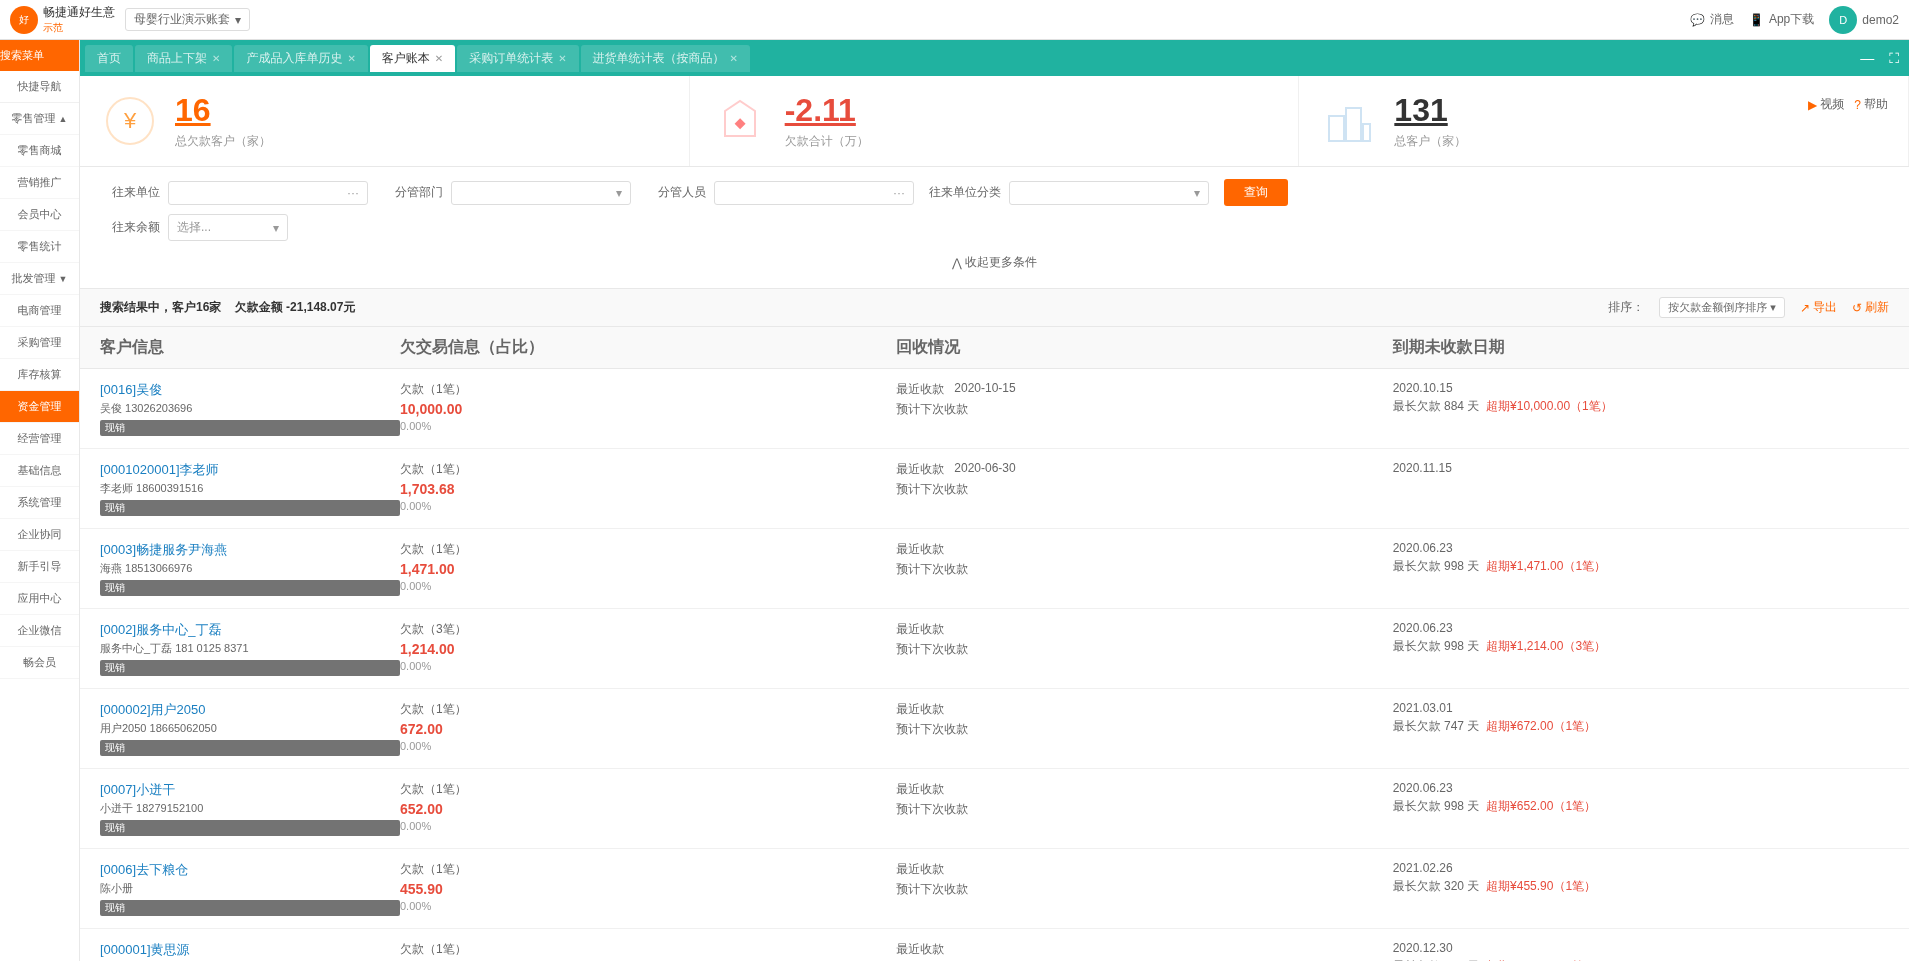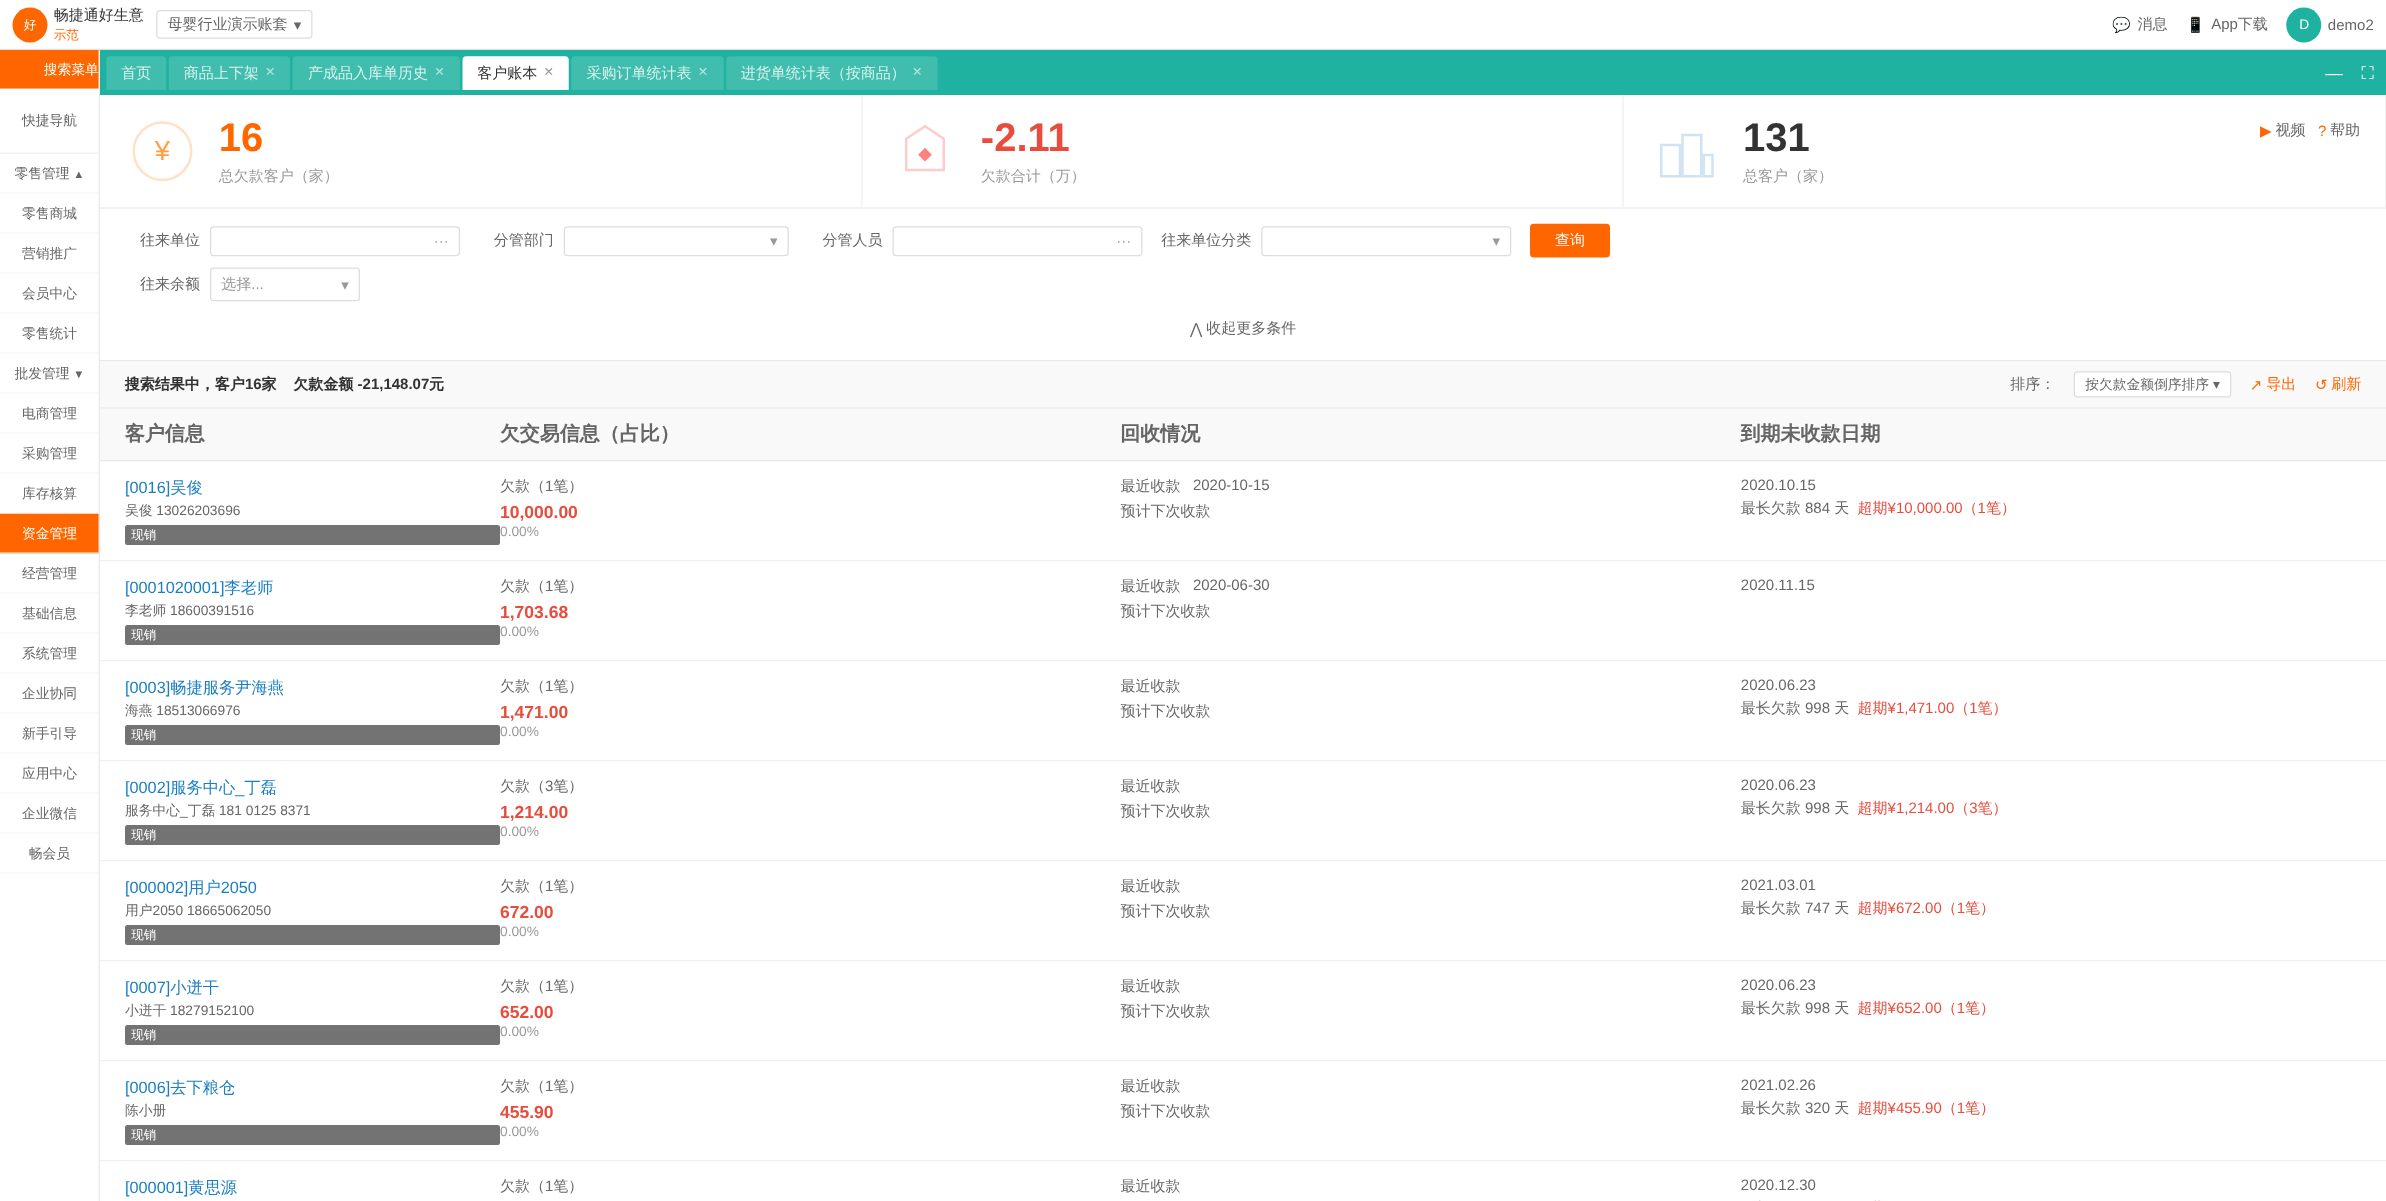--- a/index.html
+++ b/index.html
@@ -13,21 +13,21 @@
     .logo-text { font-size: 12px; color: #333; }
     .store-selector { display: flex; align-items: center; gap: 5px; font-size: 12px; color: #666; cursor: pointer; border: 1px solid #ddd; padding: 2px 8px; border-radius: 3px; }
     .top-bar-right { display: flex; align-items: center; gap: 15px; font-size: 12px; color: #666; }
     .top-bar-right .avatar { width: 28px; height: 28px; background: #ccc; border-radius: 50%; display: flex; align-items: center; justify-content: center; color: white; font-size: 11px; overflow: hidden; }
     
     
     .layout { display: flex; height: calc(100vh - 40px); }
     
     
     .sidebar { width: 80px; background: #fff; border-right: 1px solid #e8e8e8; display: flex; flex-direction: column; flex-shrink: 0; overflow-y: auto; }
-    .sidebar-search { background: #ff6600; color: white; text-align: right; padding: 8px 0; font-size: 11px; cursor: pointer; }
+    .sidebar-search { background: #ff6600; color: white; text-align: left; padding: 8px 0; font-size: 11px; cursor: pointer; }
     .sidebar-item { padding: 8px 5px; text-align: center; font-size: 11px; color: #666; cursor: pointer; border-bottom: 1px solid #f5f5f5; }
     .sidebar-item.active { background: #ff6600; color: white; }
     .sidebar-item.has-arrow { display: flex; align-items: center; justify-content: center; gap: 3px; }
     .sidebar-quick { font-size: 11px; color: #ff6600; text-align: center; padding: 6px 0; cursor: pointer; background: #fff; }
     
     
     .main { flex: 1; display: flex; flex-direction: column; overflow: hidden; }
     
     
     .tab-bar { display: flex; align-items: center; background: #20b2a0; height: 36px; padding: 0 5px; gap: 2px; flex-shrink: 0; }
@@ -39,21 +39,21 @@
     .tab-action-btn { color: white; cursor: pointer; font-size: 14px; padding: 2px 5px; }
     
     
     .content { flex: 1; overflow-y: auto; background: #f5f5f5; }
     
     
     .stats-row { display: flex; background: white; border-bottom: 1px solid #e8e8e8; }
     .stat-card { flex: 1; display: flex; align-items: center; padding: 15px 20px; gap: 15px; border-right: 1px solid #f0f0f0; }
     .stat-icon { width: 60px; height: 60px; display: flex; align-items: center; justify-content: center; }
     .stat-icon svg { width: 50px; height: 50px; }
-    .stat-content .stat-value { font-size: 32px; font-weight: bold; }
+    .stat-content .stat-value { font-size: 32px; font-weight: bold; text-decoration: underline; }
     .stat-content .stat-value.red { color: #e74c3c; }
     .stat-content .stat-value.green { color: #ff6600; }
     .stat-content .stat-label { font-size: 12px; color: #999; margin-top: 4px; }
     .stat-card-actions { margin-left: auto; display: flex; gap: 10px; font-size: 12px; color: #666; align-self: flex-start; padding-top: 5px; }
     
     
     .filter-area { background: white; padding: 12px 20px; border-bottom: 1px solid #e8e8e8; }
     .filter-row { display: flex; align-items: center; gap: 15px; margin-bottom: 8px; }
     .filter-item { display: flex; align-items: center; gap: 8px; }
     .filter-label { font-size: 12px; color: #666; white-space: nowrap; min-width: 60px; text-align: right; }
@@ -136,21 +136,21 @@
       </div>
       <span>demo2</span>
     </div>
   </div>
 </div>
 
 <div class="layout">
 
   <div class="sidebar">
     <div class="sidebar-search">搜索菜单</div>
-    <div class="sidebar-quick" style="color:#666;font-size:11px;padding:18px 5px;border-bottom:1px solid #f0f0f0;">快捷导航</div>
+    <div class="sidebar-quick" style="color:#666;font-size:11px;padding:8px 5px;border-bottom:1px solid #f0f0f0;">快捷导航</div>
 
     <div class="sidebar-item has-arrow">
       <span>零售管理</span>
       <span style="font-size:9px;">▲</span>
     </div>
     <div class="sidebar-item">
       <span>零售商城</span>
     </div>
     <div class="sidebar-item">
       <span>营销推广</span>

